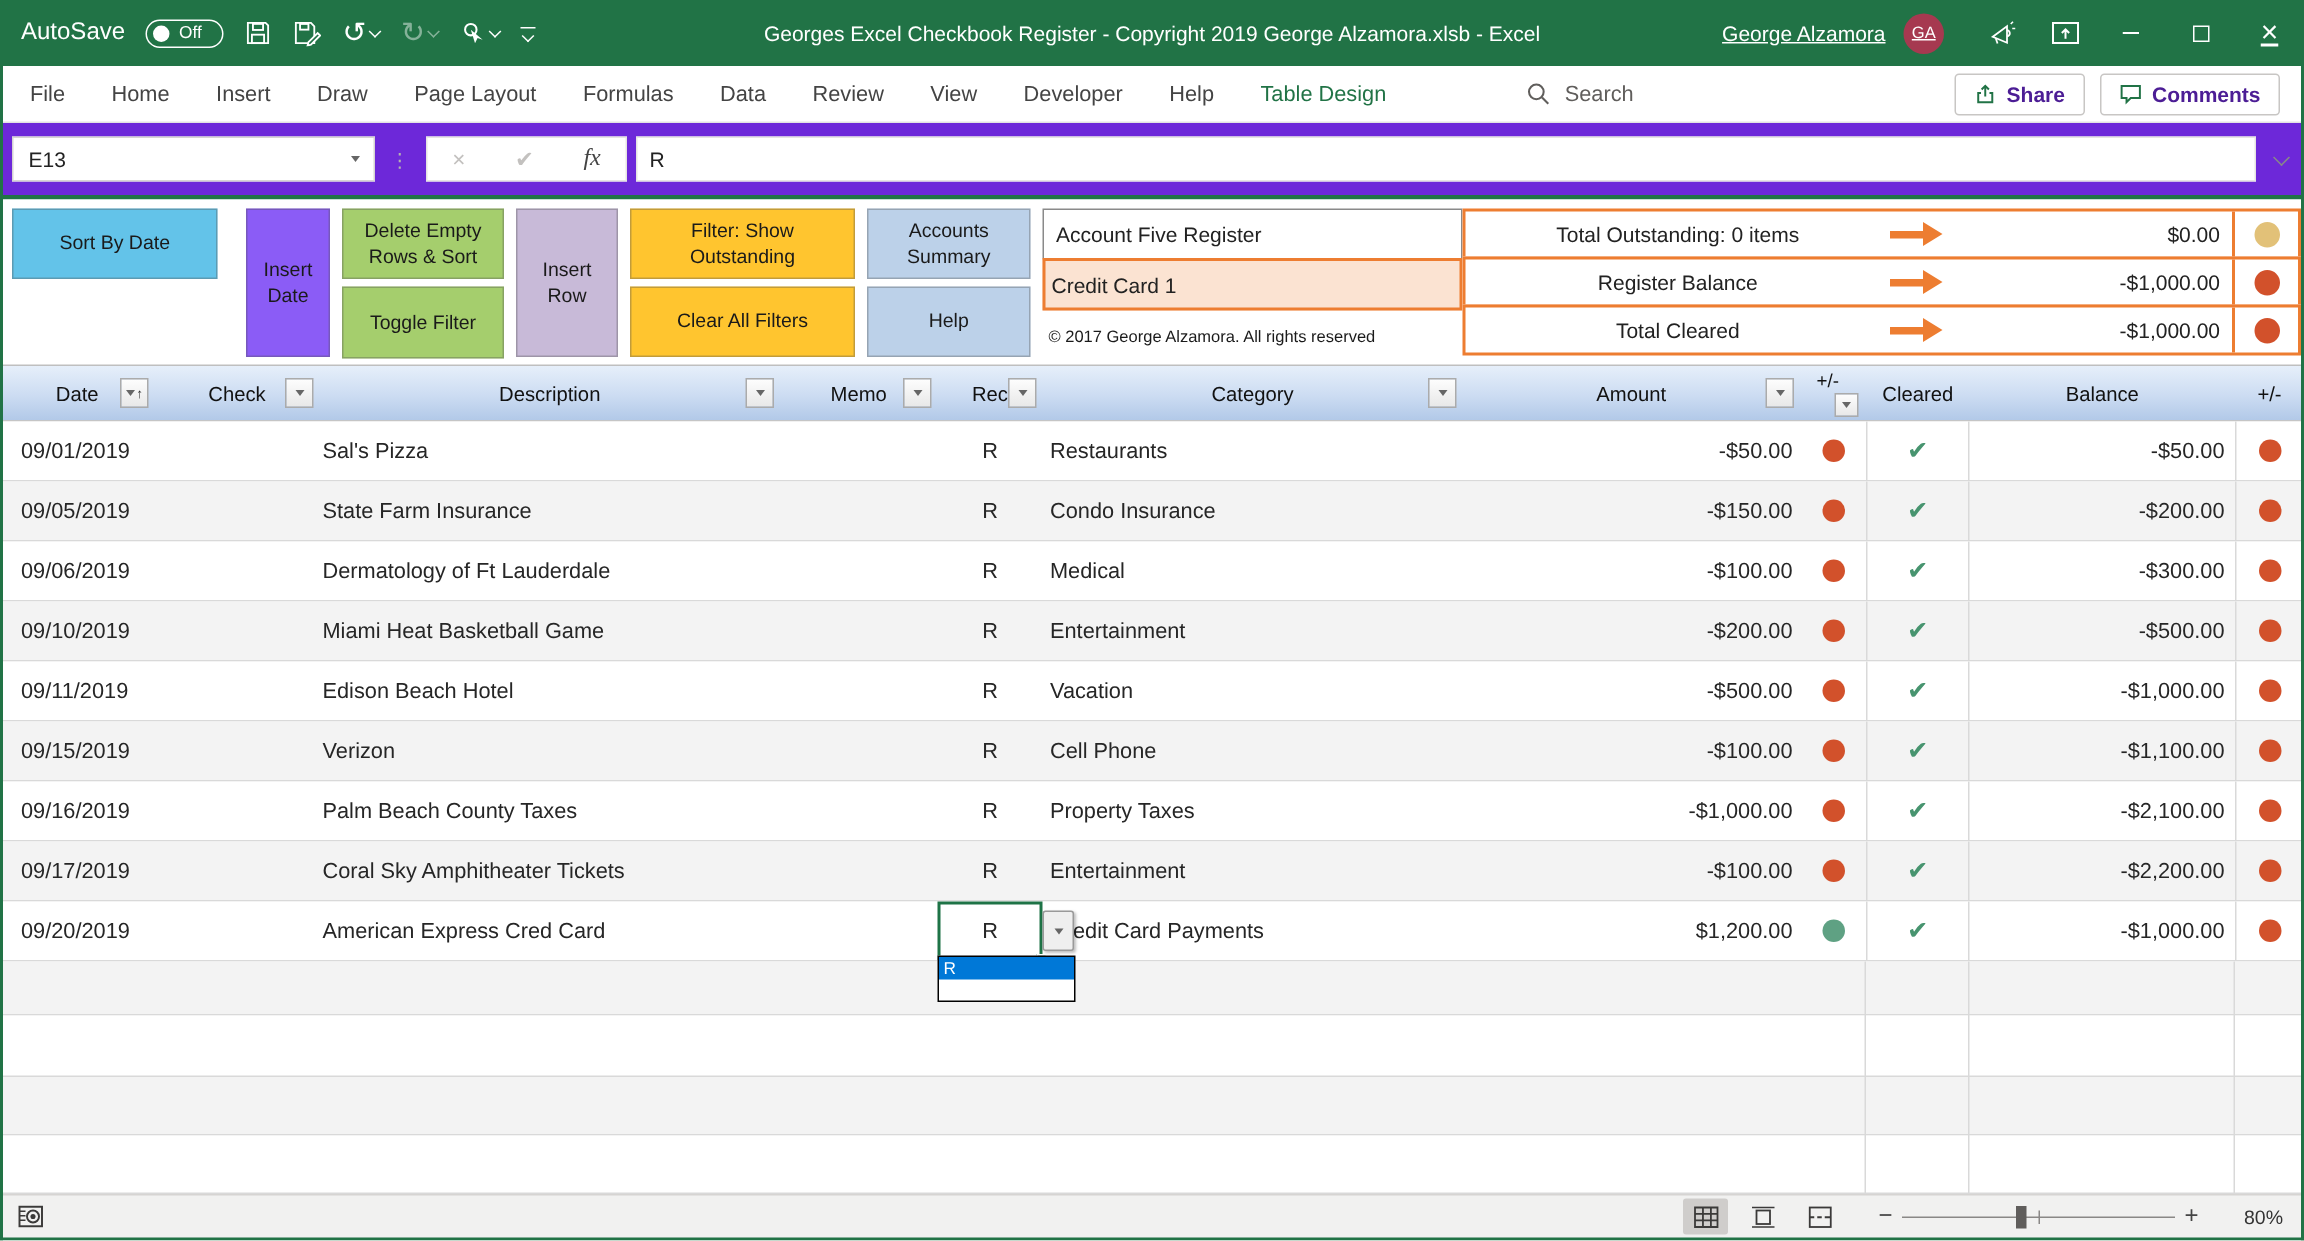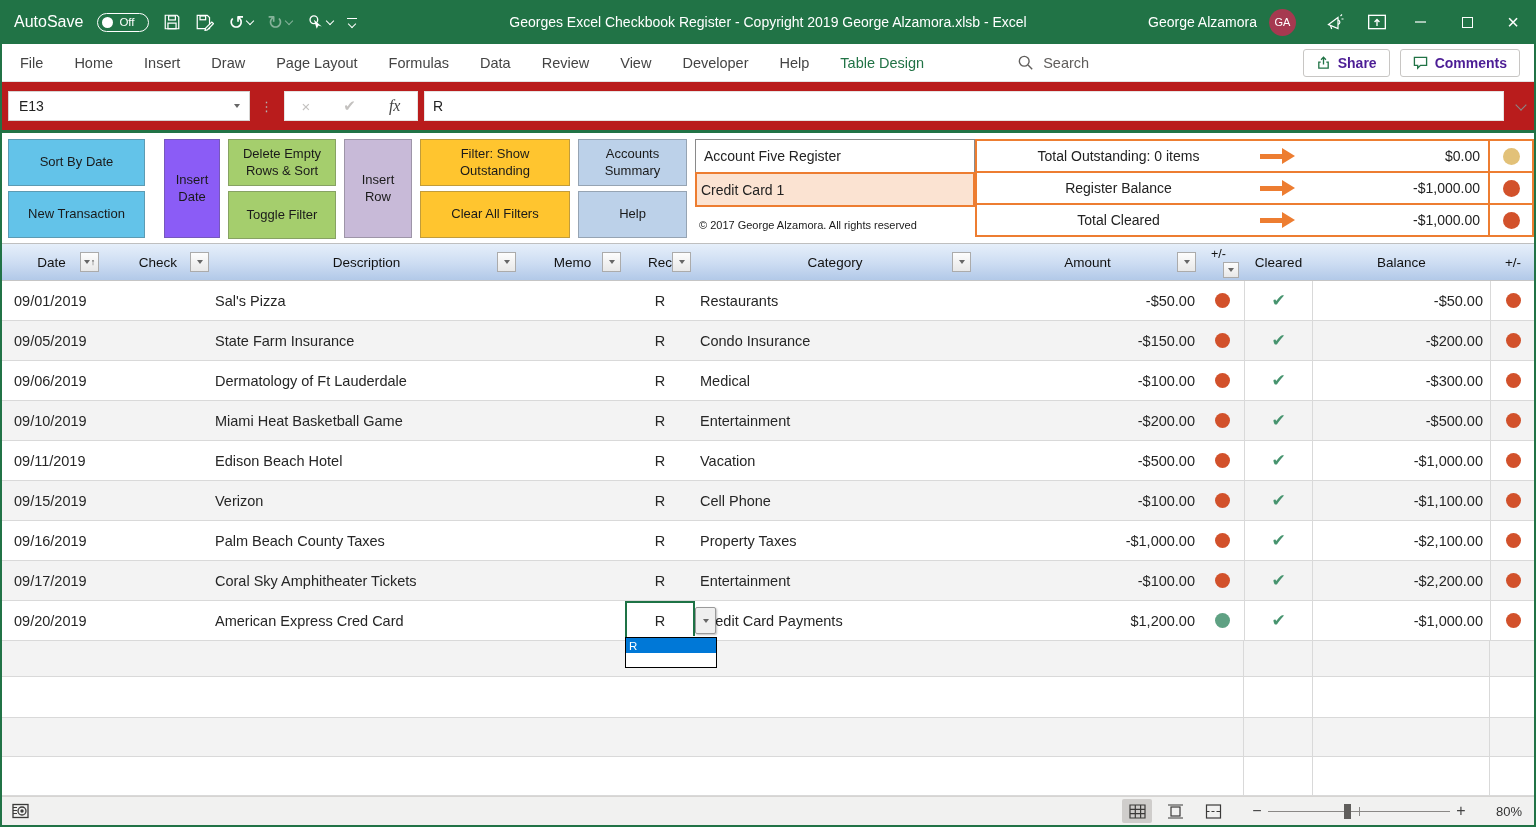--- a/index.html
+++ b/index.html
@@ -18,21 +18,21 @@
   .toggle .state { font-size:11.5px; margin-left:6px; }
   .qat-icon { display:flex; align-items:center; gap:3px; cursor:pointer; }
   .qat-icon svg { display:block; }
   .chev { width:6px; height:6px; border-right:1.3px solid #fff; border-bottom:1.3px solid #fff;
           transform:rotate(45deg); display:inline-block; margin-top:-3px; }
   .dim { opacity:.45; }
   .overflow-icon { display:flex; flex-direction:column; align-items:center; }
   .overflow-icon .bar { width:10px; height:0; border-top:1.4px solid #fff; margin-bottom:2px; }
   .tb-title { position:absolute; left:0; right:0; text-align:center; font-size:14px;
               pointer-events:none; }
-  .tb-right { position:absolute; right:0; top:0; height:44px; display:flex; align-items:center; z-index:2; }
+  .tb-right { position:absolute; right:0; top:0; height:44px; display:flex; align-items:center; z-index:2;text-decoration:underline; }
   .user-name { font-size:14px; margin-right:12px; }
   .avatar { width:27px; height:27px; border-radius:50%; background:#A63950; color:#fff;
             font-size:11px; display:flex; align-items:center; justify-content:center;
             margin-right:18px; cursor:pointer; }
   .tb-btn { width:42px; height:44px; display:flex; align-items:center; justify-content:center; cursor:pointer; }
   .winctl { width:46px; }
   .max-box { width:11px; height:11px; border:1.3px solid #fff; display:inline-block; }
   .close-x { font-size:20px; line-height:1; }
 
   
@@ -41,21 +41,21 @@
   .tab { font-size:14.5px; color:#444; margin-right:31px; cursor:pointer; white-space:nowrap; }
   .tab.ctx { color:#217346; }
   .search-wrap { display:flex; align-items:center; gap:9px; margin-left:62px; color:#605E5C;
                  font-size:14.5px; cursor:text; }
   .tabs-right { margin-left:auto; display:flex; gap:10px; }
   .pill-btn { height:28px; border:1px solid #C8C6C4; border-radius:3px; background:#fff;
               color:#4c1d95; font-size:14px; display:flex; align-items:center; gap:7px;
               padding:0 12px; cursor:pointer; font-weight:bold; }
 
   
-  .formula-row { height:48px; background:#b91c1c; display:flex; align-items:center; position:relative; }
+  .formula-row { height:48px; background:#6d28d9; display:flex; align-items:center; position:relative; }
   .name-box { position:absolute; left:8px; width:242px; height:30px; border:1px solid #D6D4D2;
               background:#fff; display:flex; align-items:center; font-size:14px; padding-left:10px; }
   .name-box .tri { margin-left:auto; margin-right:9px; }
   .tri { width:0; height:0; border-left:3.5px solid transparent; border-right:3.5px solid transparent;
          border-top:4.5px solid #666; display:inline-block; }
   .fsplit { position:absolute; left:260px; color:#B5B3B1; font-size:13px; letter-spacing:0;
             cursor:col-resize; }
   .fbtns { position:absolute; left:284px; width:134px; height:30px; border:1px solid #E6E4E2;
            display:flex; align-items:center; justify-content:space-around; background:#fff; }
   .fx-cancel,.fx-enter { color:#C3C1BF; font-size:15px; cursor:default; }
@@ -281,21 +281,20 @@
     <span class="fx-enter">✔</span>
     <span class="fx">fx</span>
   </div>
   <div class="formula-input">R</div>
   <span class="fchev"></span>
 </div>
 <div class="green-sep"></div>
 
 <div class="toolbar">
   <div class="tbtn" style="left: 8px; top: 6px; width: 137px; height: 47px; background: rgb(99, 195, 233);">Sort By Date</div>
-  <div class="tbtn" style="left: 8px; top: 58px; width: 137px; height: 47px; background: rgb(99, 195, 233);">New Transaction</div>
   <div class="tbtn" style="left: 164px; top: 6px; width: 56px; height: 99px; background: #8b5cf6;">Insert Date</div>
   <div class="tbtn" style="left: 228px; top: 6px; width: 108px; height: 47px; background: rgb(165, 206, 109);">Delete Empty Rows &amp; Sort</div>
   <div class="tbtn" style="left: 228px; top: 58px; width: 108px; height: 48px; background: rgb(165, 206, 109);">Toggle Filter</div>
   <div class="tbtn" style="left: 344px; top: 6px; width: 68px; height: 99px; background: rgb(200, 186, 216);">Insert Row</div>
   <div class="tbtn" style="left: 420px; top: 6px; width: 150px; height: 47px; background: rgb(255, 197, 47);">Filter: Show Outstanding</div>
   <div class="tbtn" style="left: 420px; top: 58px; width: 150px; height: 47px; background: rgb(255, 197, 47);">Clear All Filters</div>
   <div class="tbtn" style="left: 578px; top: 6px; width: 109px; height: 47px; background: rgb(188, 209, 233);">Accounts Summary</div>
   <div class="tbtn" style="left: 578px; top: 58px; width: 109px; height: 47px; background: rgb(188, 209, 233);">Help</div>
 
   <div class="acct-row1">Account Five Register</div>

